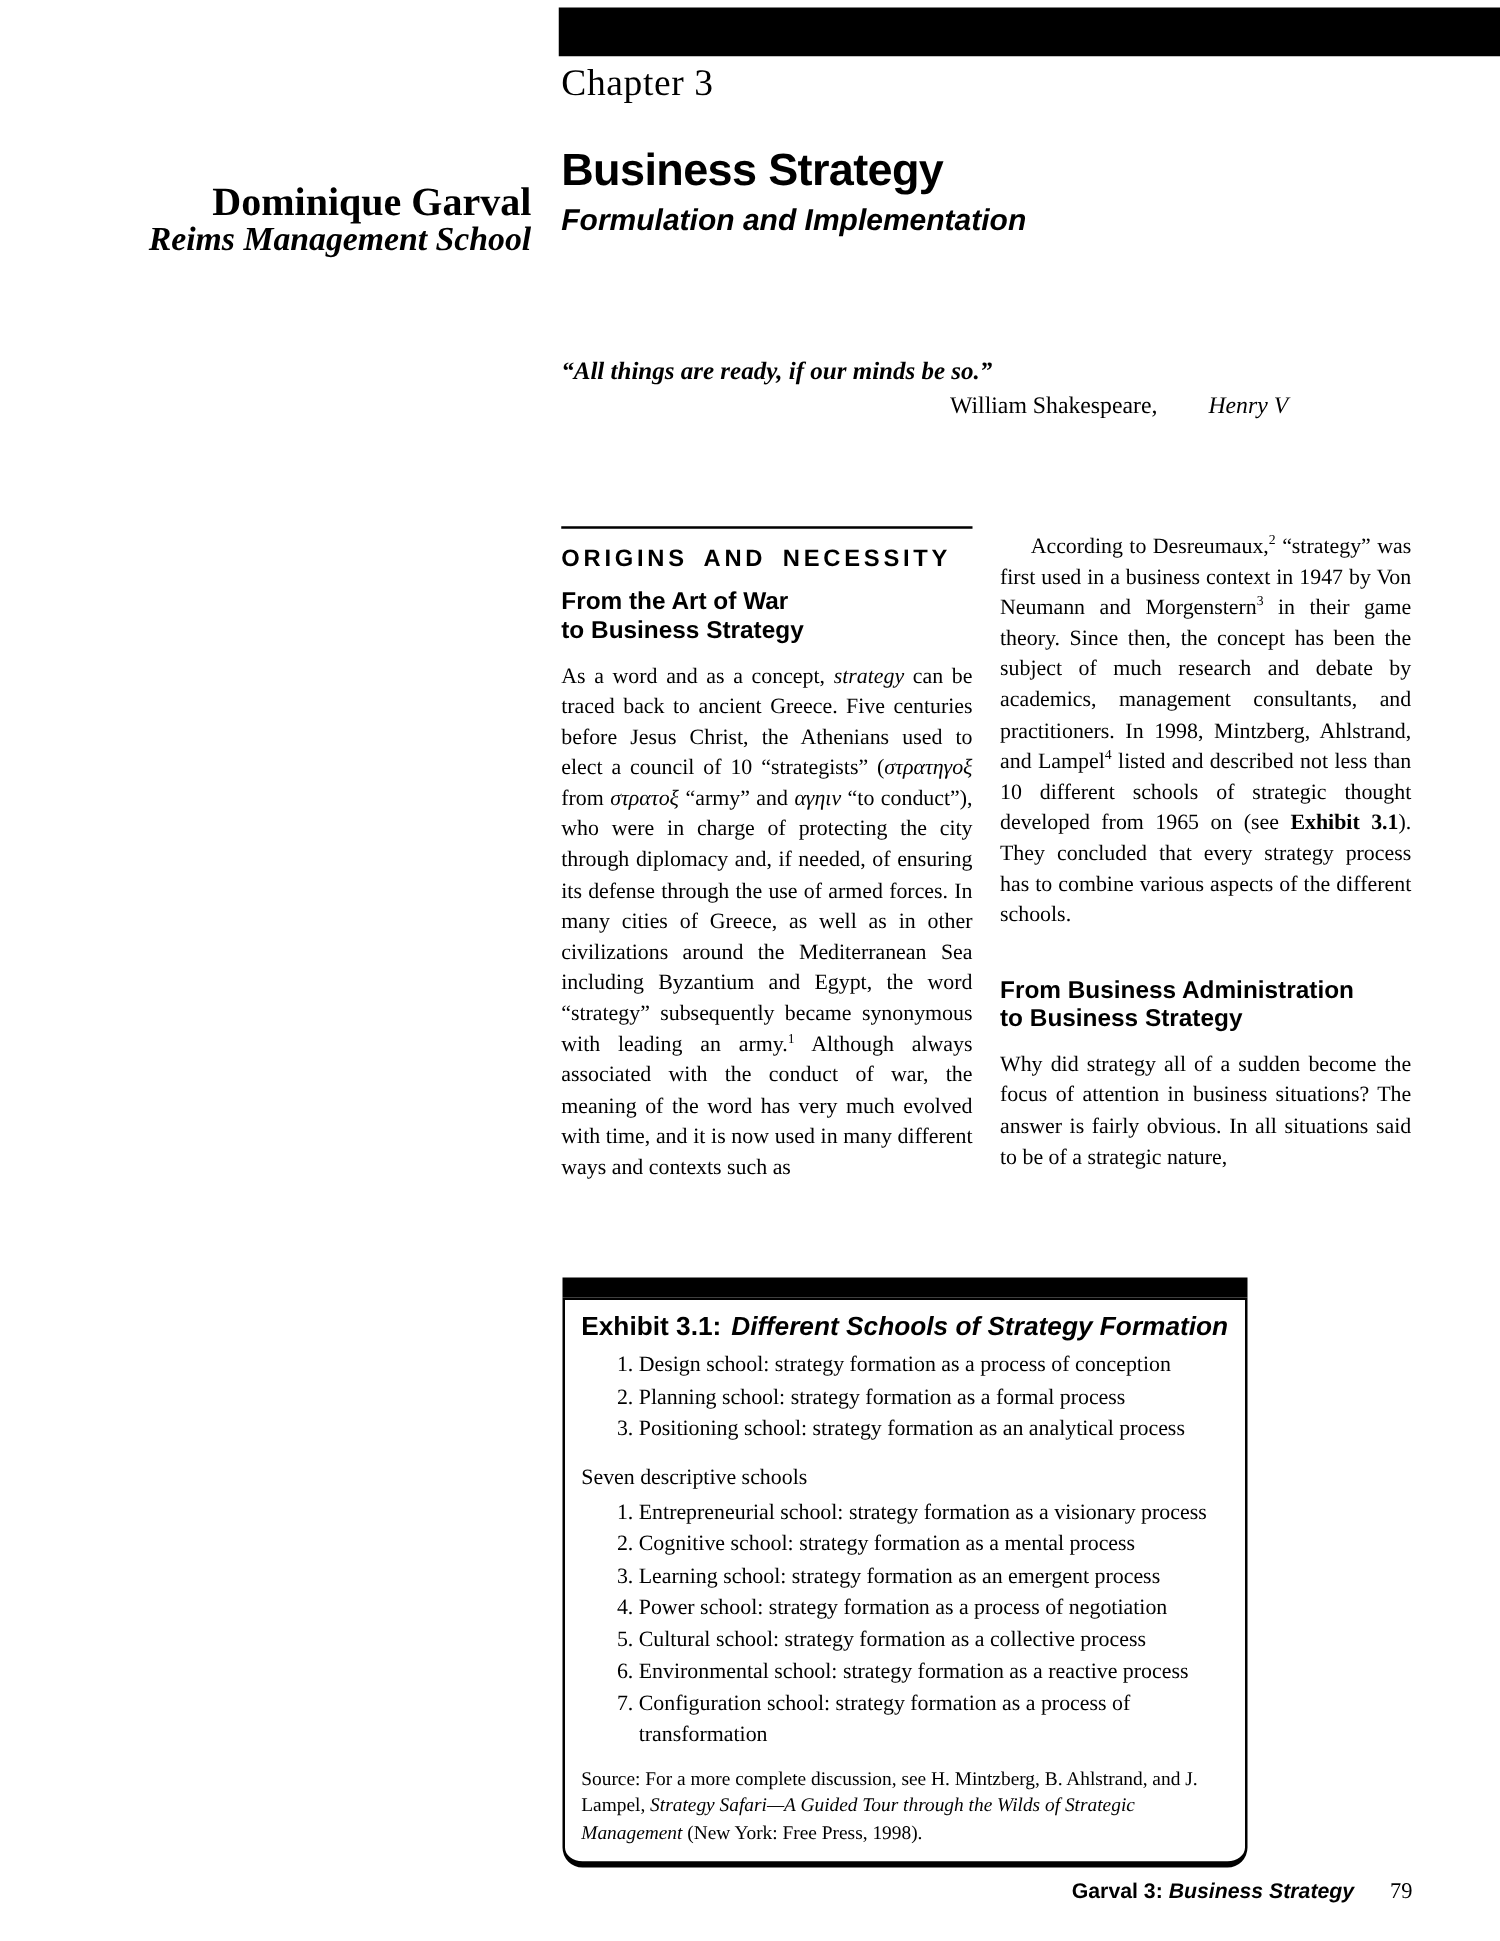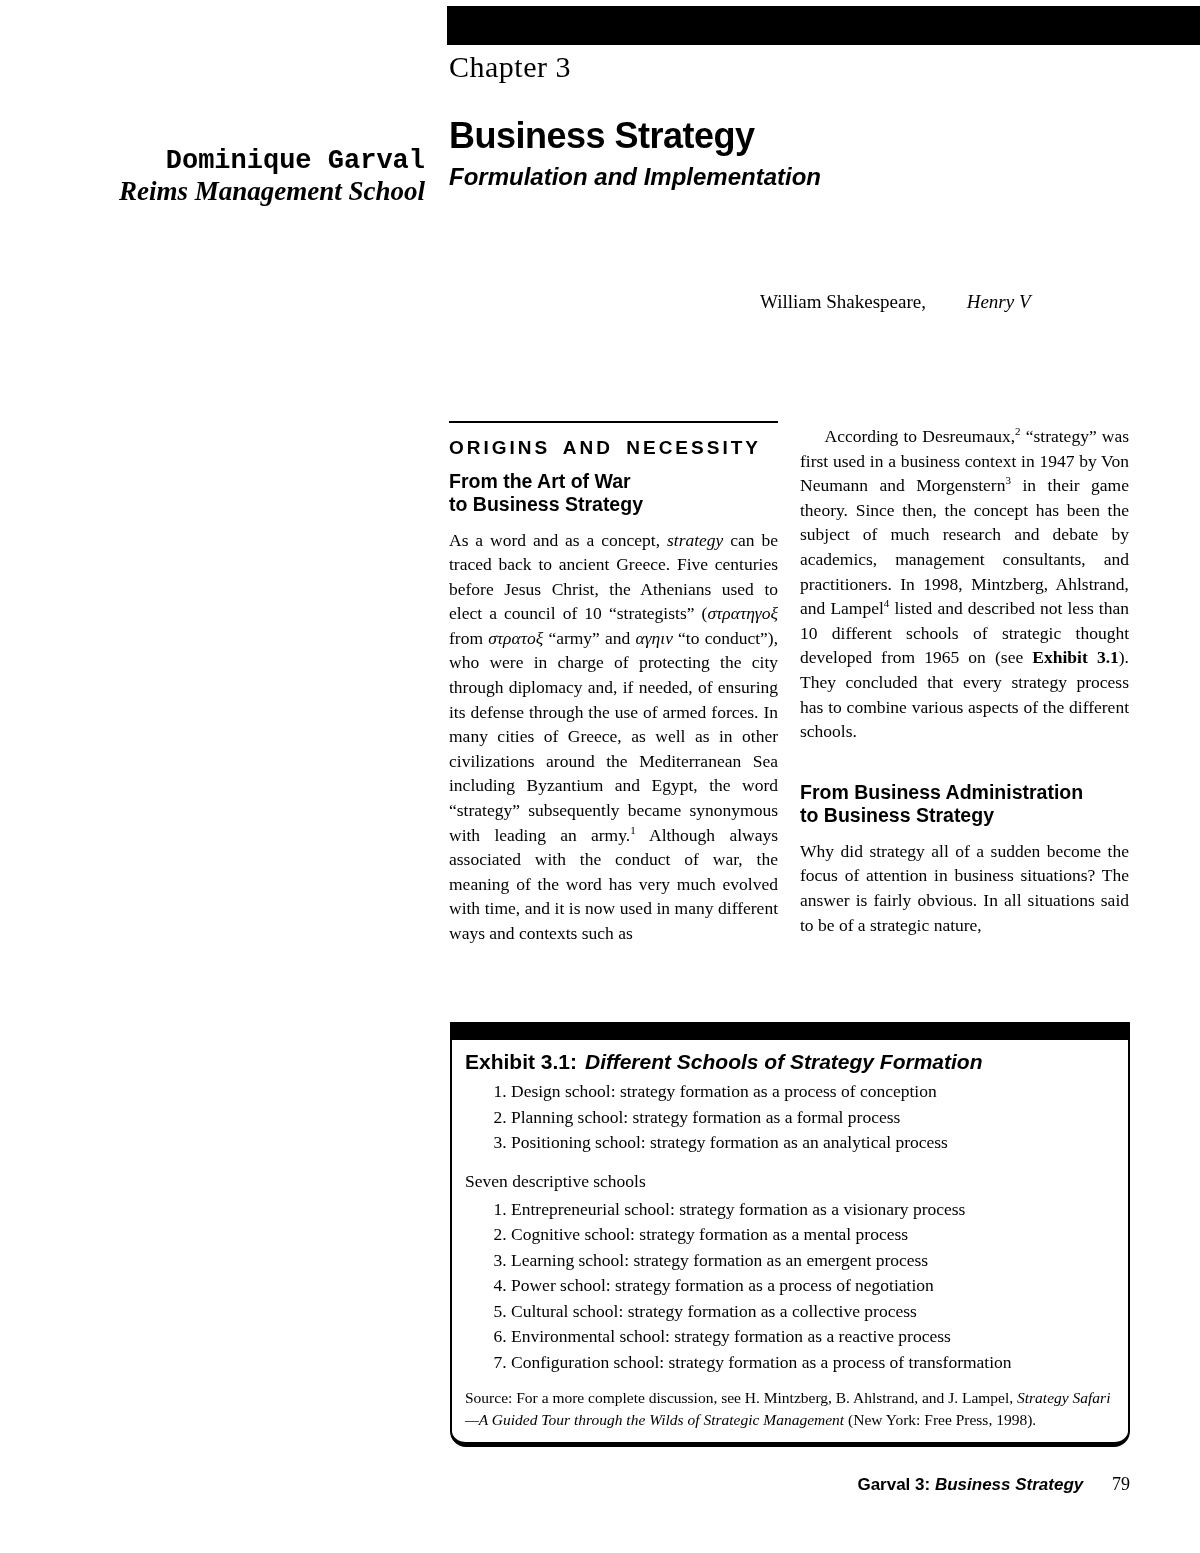--- a/index.html
+++ b/index.html
@@ -12,21 +12,21 @@
     overflow:hidden;
   }
   .abs{position:absolute;}
 
   
   .top-bar{left:447px;top:6px;width:753px;height:39px;background:#000;}
   .chapter-label{left:449px;top:50px;font-size:30px;letter-spacing:0.5px;}
 
   
   .author-block{left:60px;top:146px;width:365px;text-align:right;line-height:30px;}
-  .author-name{font-weight:bold;font-size:27px;font-family:Liberation Mono, monospace;}
+  .author-name{font-weight:bold;font-size:32px;}
   .author-affiliation{font-weight:bold;font-style:italic;font-size:27px;}
 
   
   .title-block{left:449px;top:116px;font-family:"Liberation Sans", sans-serif;}
   .book-title{font-weight:bold;font-size:36px;line-height:40px;letter-spacing:-0.5px;}
   .book-subtitle{font-weight:bold;font-style:italic;font-size:24px;line-height:28px;margin-top:7px;}
 
   
   .epigraph{left:449px;top:286px;width:620px;}
   .epigraph-quote{font-style:italic;font-weight:bold;font-size:20px;}
@@ -41,56 +41,57 @@
       letter-spacing:3px;word-spacing:5px;line-height:23.5px;}
   .h3{font-family:"Liberation Sans", sans-serif;font-weight:bold;font-size:19.5px;
       line-height:23px;margin-top:10px;}
   .h3-right{margin-top:37px;}
   .col p{margin:12px 0 0 0;text-align:justify;}
   .col p.no-space{margin-top:0;}
   .indent{text-indent:1.4em;}
   sup{font-size:11px;line-height:0;}
 
   
-  .exhibit{left:450px;top:1022px;width:680px;}
+  .exhibit{left:450px;top:1022px;width:548px;}
   .exhibit-bar{height:16px;background:#000;}
   .exhibit-box{border:2.5px solid #000;border-bottom-width:5px;
                border-radius:0 0 16px 16px;background:#fff;
                padding:10px 13px 12px 13px;box-sizing:border-box;}
   .exhibit-title-line{font-family:"Liberation Sans", sans-serif;font-weight:bold;font-size:21px;}
   .exhibit-title{font-style:italic;margin-left:8px;}
   .exhibit-group-heading{font-size:17.5px;margin-top:15px;}
   .exhibit-box ol{margin:5px 0 0 0;padding-left:46px;font-size:17.5px;line-height:25.5px;}
   .exhibit-source{margin-top:12px;font-size:15.5px;line-height:21.5px;}
 
   
   .footer{left:449px;top:1474px;width:681px;text-align:right;
           font-family:"Liberation Sans", sans-serif;font-weight:bold;font-size:17px;}
   .footer .chapter-title-italic{font-style:italic;}
   .footer .page-number{display:inline-block;margin-left:24px;
-          font-family:"Liberation Serif", serif;font-weight:normal;font-size:18px;}
+          font-family:"Liberation Serif", serif;font-weight:normal;font-size:18px;margin-top:28px;}
 </style>
 </head>
 <body>
 
 <div class="abs top-bar"></div>
 
 <div class="abs chapter-label">Chapter 3</div>
 
 <div class="abs author-block">
   <div class="author-name">Dominique Garval</div>
   <div class="author-affiliation">Reims Management School</div>
 </div>
 
 <div class="abs title-block">
   <div class="book-title">Business Strategy</div>
   <div class="book-subtitle">Formulation and Implementation</div>
 </div>
 
 <div class="abs epigraph">
+  <div class="epigraph-quote">“All things are ready, if our minds be so.”</div>
   <div class="epigraph-attribution"><span>William Shakespeare, </span><span style="font-style: italic; margin-left: 36px;">Henry V</span></div>
 </div>
 
 <div class="abs col col-left">
   <div class="rule"></div>
   <div class="h2">
     <div>ORIGINS AND NECESSITY</div>
   </div>
   <div class="h3">
     <div>From the Art of War</div>

